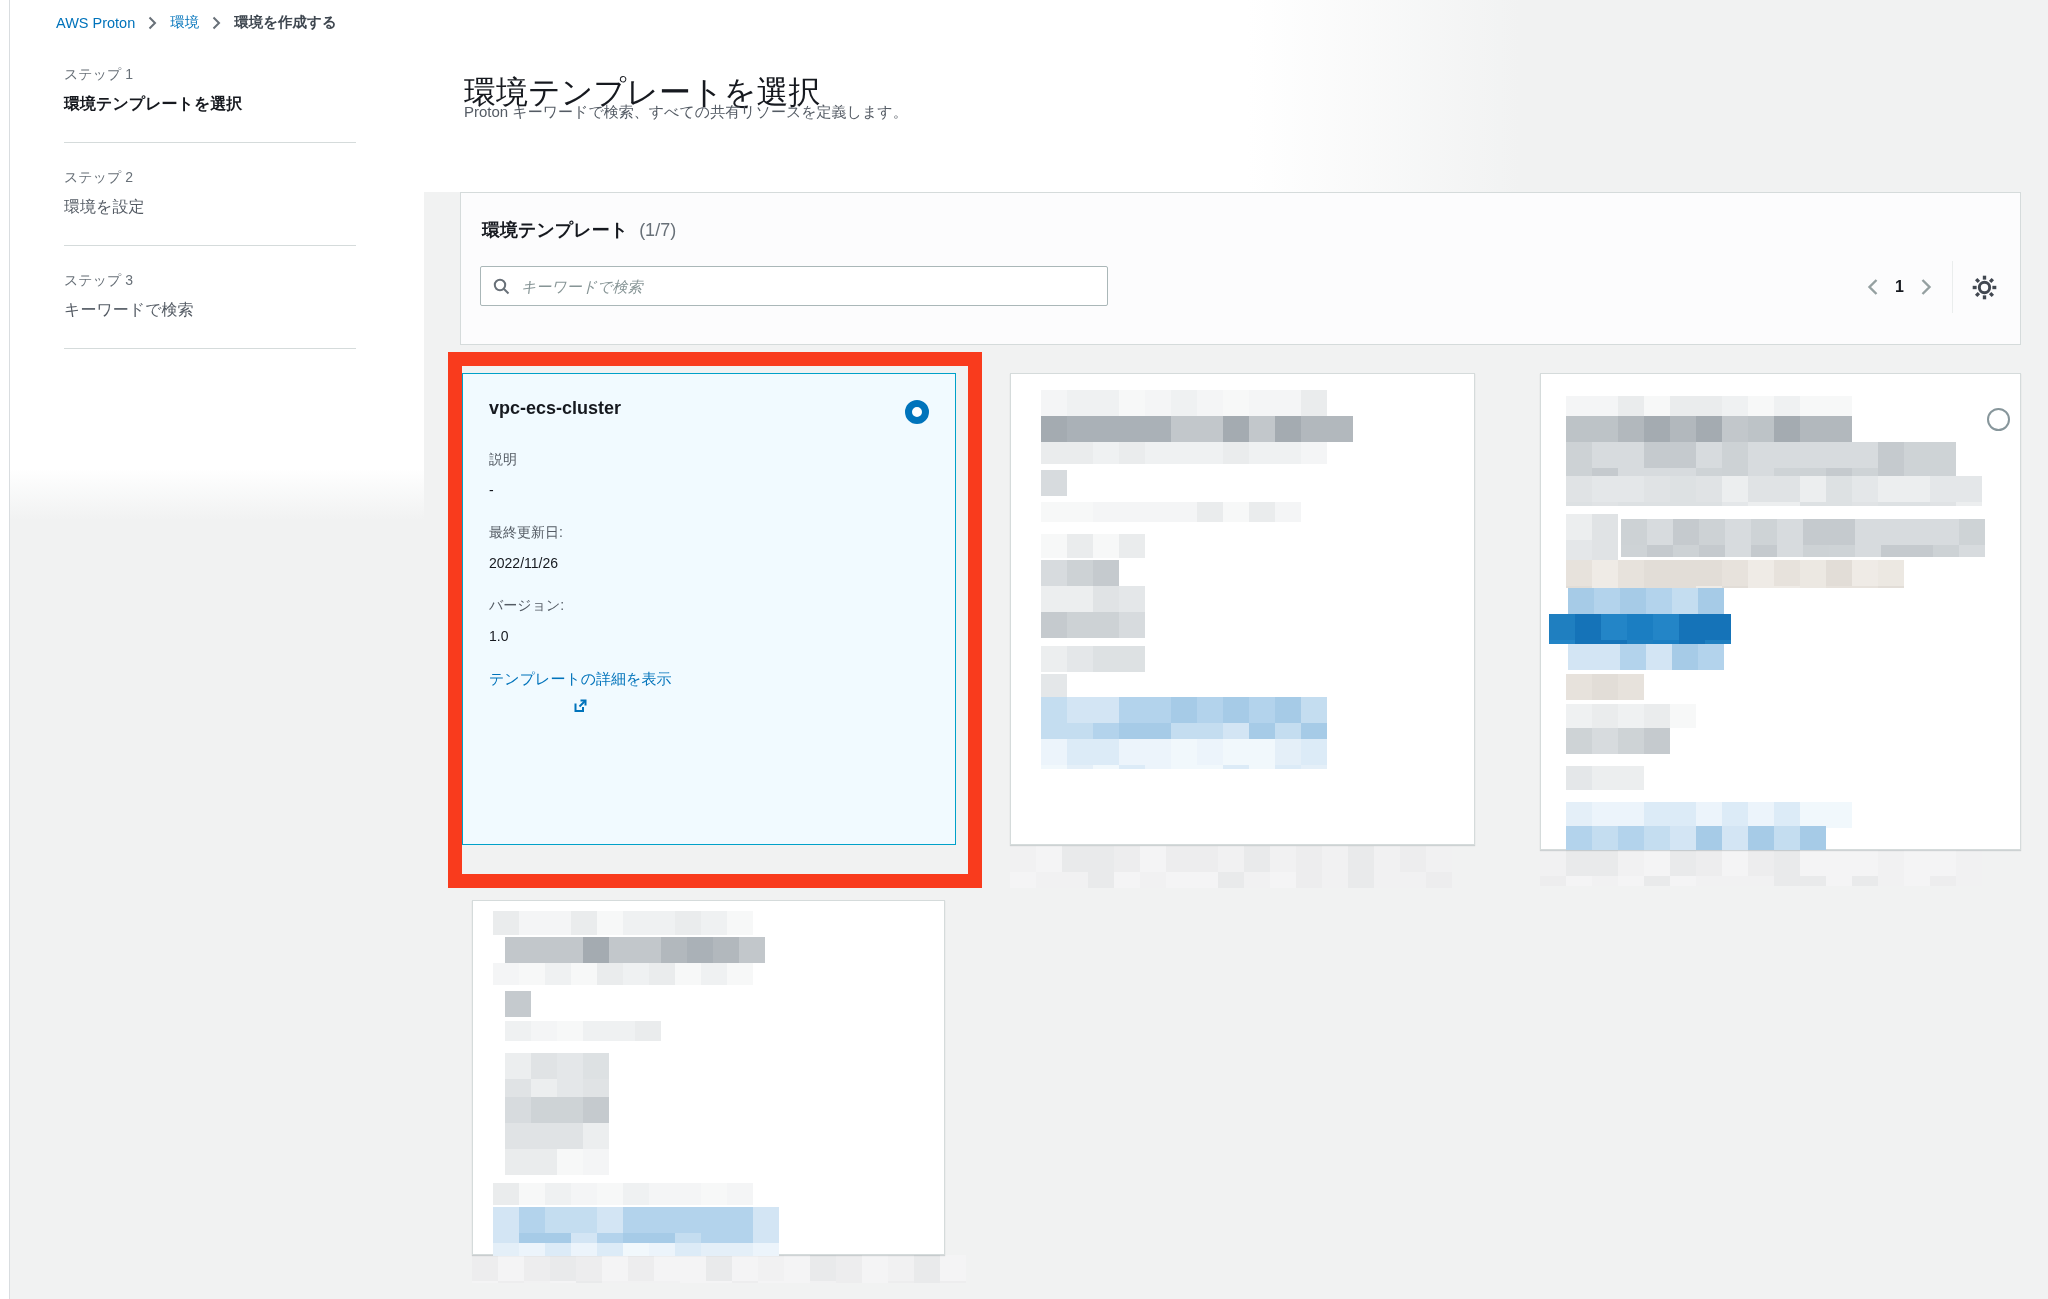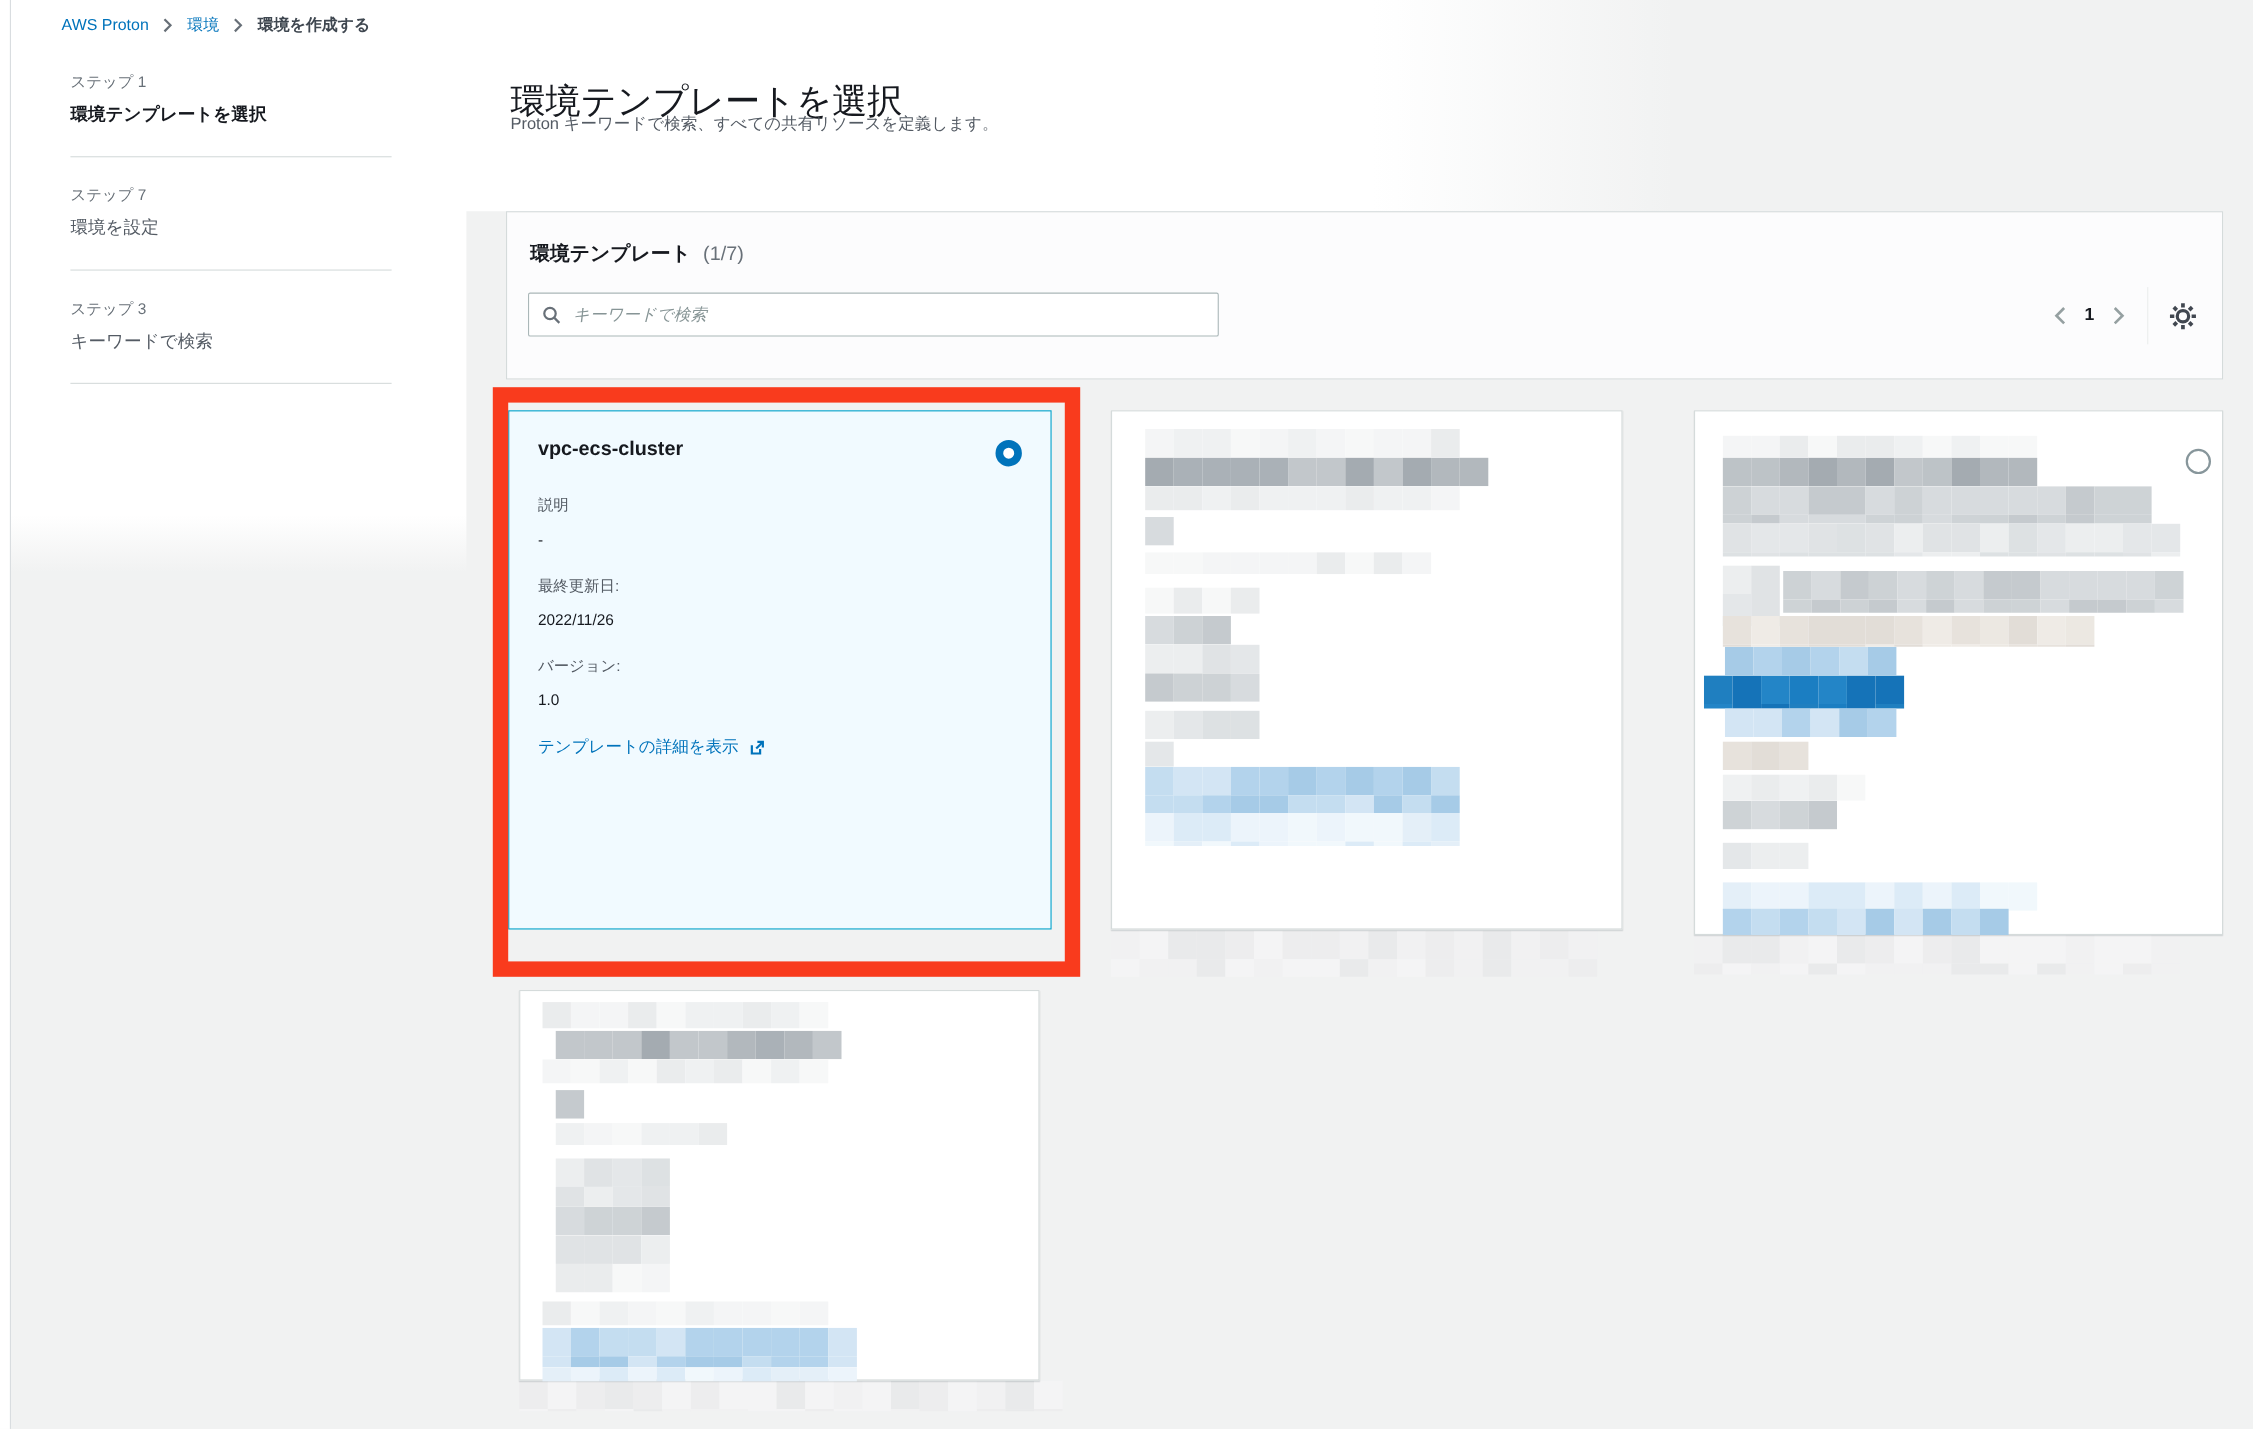--- a/index.html
+++ b/index.html
@@ -55,21 +55,21 @@
   .card-selected{left:462px;top:373px;width:494px;height:472px;background:#f1faff;border:1px solid #00a1c9;
                  padding:24px 26px;box-shadow:none;}
   .card-selected h3{margin:0 0 32px 0;font-size:18px;font-weight:700;color:#16191f;}
   .radio-selected{position:absolute;top:26px;right:26px;width:24px;height:24px;border-radius:50%;
                   border:7.5px solid #0073bb;background:#fff;box-sizing:border-box;cursor:pointer;}
   .radio-unselected{position:absolute;top:34px;right:10px;width:23px;height:23px;border-radius:50%;
                     border:2px solid #87969b;background:transparent;box-sizing:border-box;cursor:pointer;z-index:2;}
   .f-label{font-size:14px;color:#545b64;margin-bottom:13px;}
   .f-value{font-size:14px;color:#16191f;margin-bottom:26px;}
   .card-link{display:flex;align-items:center;gap:9px;color:#0073bb;font-size:15px;text-decoration:none;
-             margin-top:2px;cursor:pointer;width:max-content;}
+             margin-top:2px;cursor:pointer;width:max-content;flex-direction:column;}
 
   .card-r2{left:1010px;top:373px;width:465px;height:472px;}
   .card-r3{left:1540px;top:373px;width:481px;height:477px;}
   .card-r4{left:472px;top:900px;width:473px;height:355px;}
 
   
   .annotation{position:absolute;left:448px;top:352px;width:534px;height:536px;border:14px solid #f93b1d;
               box-sizing:border-box;z-index:5;pointer-events:none;}
 
   
@@ -103,21 +103,21 @@
     <span class="crumb-current">環境を作成する</span>
   </nav>
 
   <aside class="steps">
     <div>
       <div class="step-label">ステップ 1</div>
       <div class="step-title active">環境テンプレートを選択</div>
     </div>
     <hr class="step-divider">
     <div>
-      <div class="step-label">ステップ 7</div>
+      <div class="step-label">ステップ 2</div>
       <div class="step-title">環境を設定</div>
     </div>
     <hr class="step-divider">
     <div>
       <div class="step-label">ステップ 3</div>
       <div class="step-title">キーワードで検索</div>
     </div>
     <hr class="step-divider">
   </aside>
 

